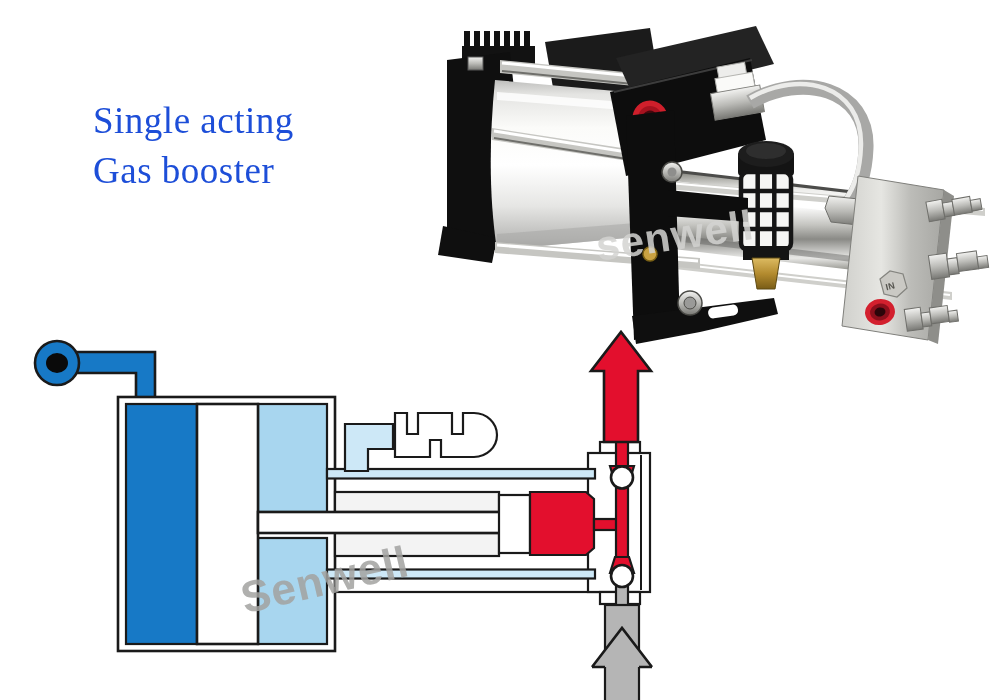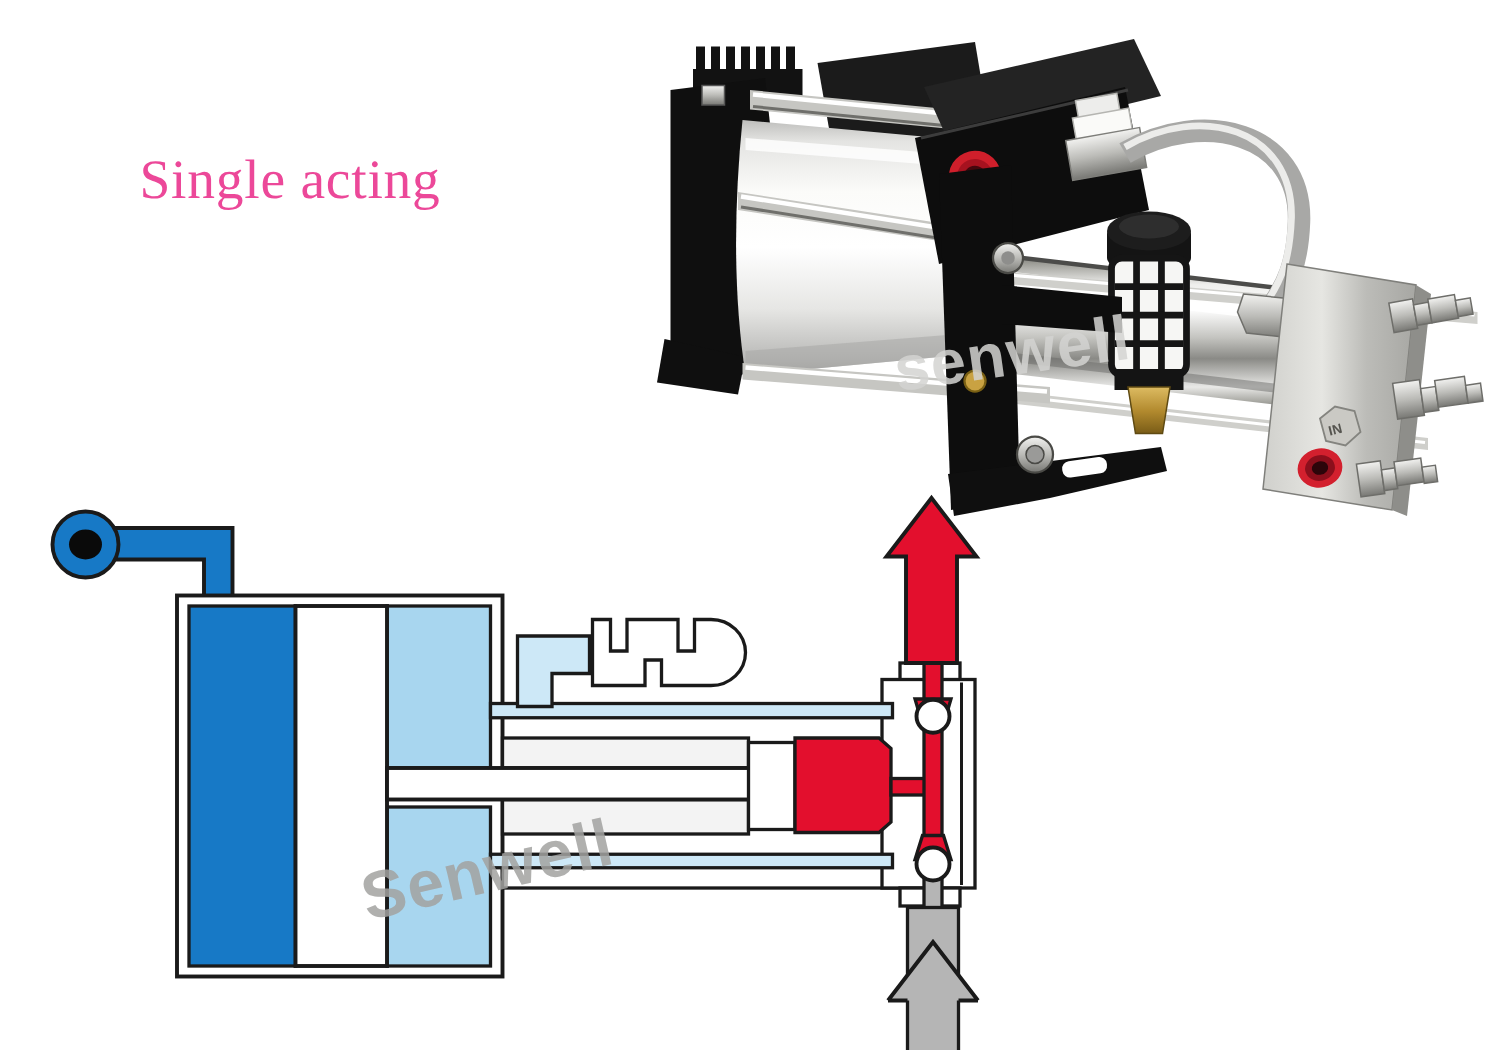--- a/index.html
+++ b/index.html
@@ -1,32 +1,33 @@
 <!DOCTYPE html>
 <html><head>
 <meta charset="utf-8">
 <style>
   html,body{margin:0;padding:0}
   #canvas{position:relative;width:1000px;height:700px;background:#ffffff;overflow:hidden;
           font-family:"Liberation Sans",sans-serif}
   .title{position:absolute;left:93px;top:96px;font-family:"Liberation Serif",serif;
-         font-size:37px;line-height:50px;color:#ec4899;letter-spacing:.5px}
+         font-size:37px;line-height:50px;color:#1d4ed8;letter-spacing:.5px}
   .title div{white-space:nowrap}
   svg.scene{position:absolute;left:0;top:0}
   .ol{stroke:#1a1a1a;stroke-width:2.2;stroke-linejoin:miter}
   .ol3{stroke:#1a1a1a;stroke-width:2.6;stroke-linejoin:miter}
   text.wm{font-family:"Liberation Sans",sans-serif;font-weight:bold}
 </style>
 </head>
 <body>
 
 <div id="canvas">
 
   <div class="title">
     <div>Single acting</div>
+    <div>Gas booster</div>
   </div>
 
   <svg class="scene" width="1000" height="700" viewBox="0 0 1000 700">
     <defs>
       <linearGradient id="gCyl" x1="0" y1="72" x2="0" y2="258" gradientUnits="userSpaceOnUse">
         <stop offset="0" stop-color="#a9a9a7"></stop>
           <stop offset=".12" stop-color="#e4e4e2"></stop>
         <stop offset=".3" stop-color="#fbfbf9"></stop>
           <stop offset=".5" stop-color="#ffffff"></stop>
         <stop offset=".72" stop-color="#e6e6e4"></stop>

